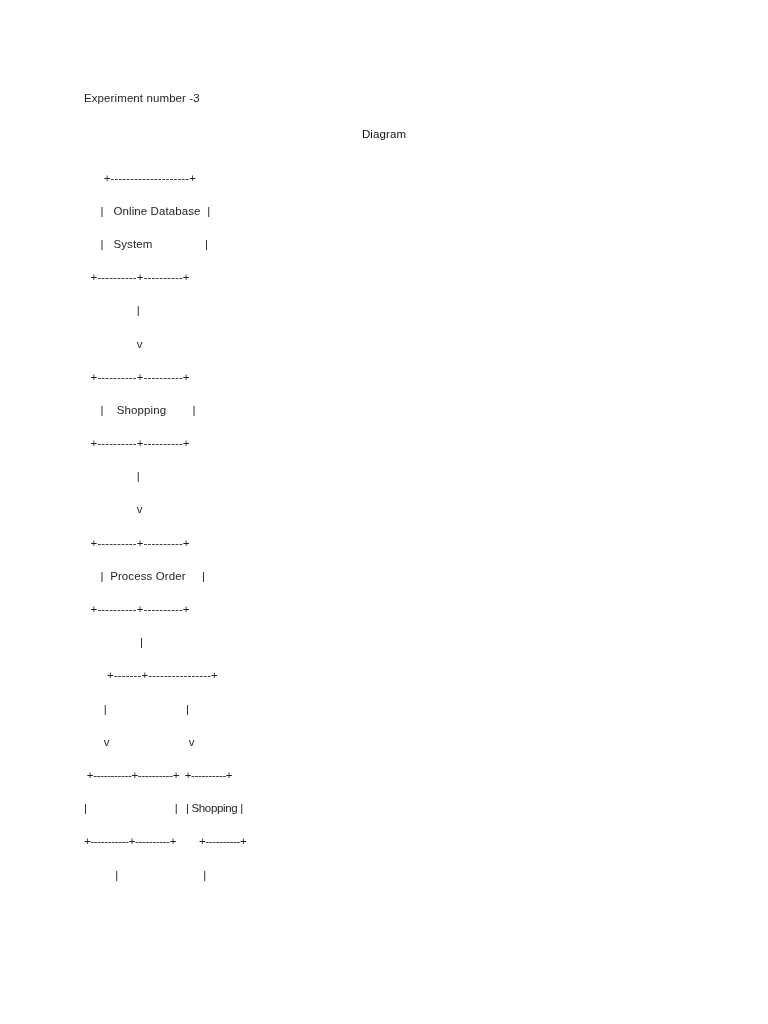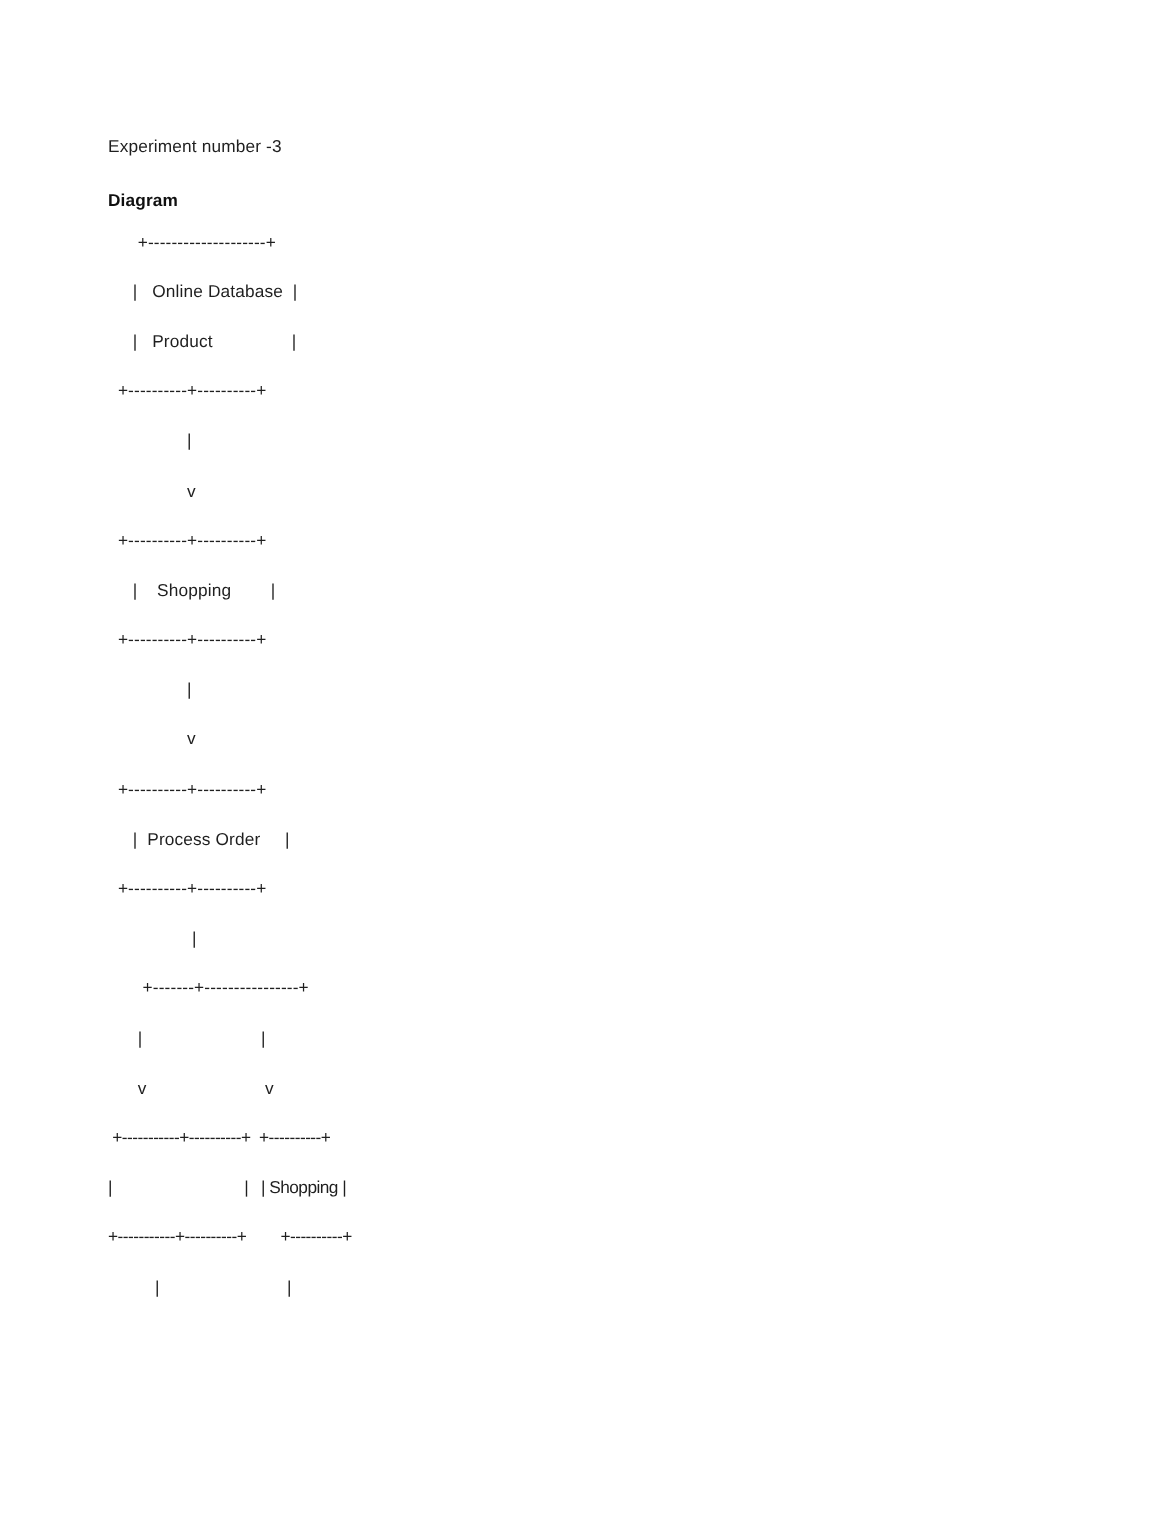--- a/index.html
+++ b/index.html
@@ -18,41 +18,42 @@
   .page {
     position: relative;
     width: 768px;
     height: 1024px;
     background: #ffffff;
     box-sizing: border-box;
     overflow: hidden;
   }
   .content {
     position: absolute;
-    left: 72px;
+    left: 84px;
     top: 92px;
     width: 600px;
   }
   .doc-title {
     font-size: 11.5px;
     font-weight: normal;
     color: #1f1f1f;
     line-height: 1.2;
     margin: 0 0 22px 0;
     letter-spacing: 0.1px;
     white-space: pre;
   }
   .doc-subtitle {
     font-size: 11.5px;
-    font-weight: bold;
+    font-weight: normal;
     color: #101010;
     line-height: 1.2;
-    margin: 0 0 4px 0;
+    margin: 0 0 20px 0;
     letter-spacing: 0.1px;
     white-space: pre;
+    text-align: center;
   }
   .ascii-diagram {
     font-family: "Liberation Sans", sans-serif;
     font-size: 11.5px;
     color: #1f1f1f;
     letter-spacing: 0.1px;
   }
   .ascii-line {
     white-space: pre;
     line-height: 33.2px;
@@ -72,21 +73,21 @@
 <div class="page">
   <div class="content">
 
     <p class="doc-title">Experiment number -3</p>
 
     <p class="doc-subtitle">Diagram</p>
 
     <div class="ascii-diagram">
       <div class="ascii-line">      +--------------------+</div>
       <div class="ascii-line">     |   Online Database  |</div>
-      <div class="ascii-line">     |   Product                |</div>
+      <div class="ascii-line">     |   System                |</div>
       <div class="ascii-line">  +----------+----------+</div>
       <div class="ascii-line">                |</div>
       <div class="ascii-line">                v</div>
       <div class="ascii-line">  +----------+----------+</div>
       <div class="ascii-line">     |    Shopping        |</div>
       <div class="ascii-line">  +----------+----------+</div>
       <div class="ascii-line">                |</div>
       <div class="ascii-line">                v</div>
       <div class="ascii-line">  +----------+----------+</div>
       <div class="ascii-line">     |  Process Order     |</div>

